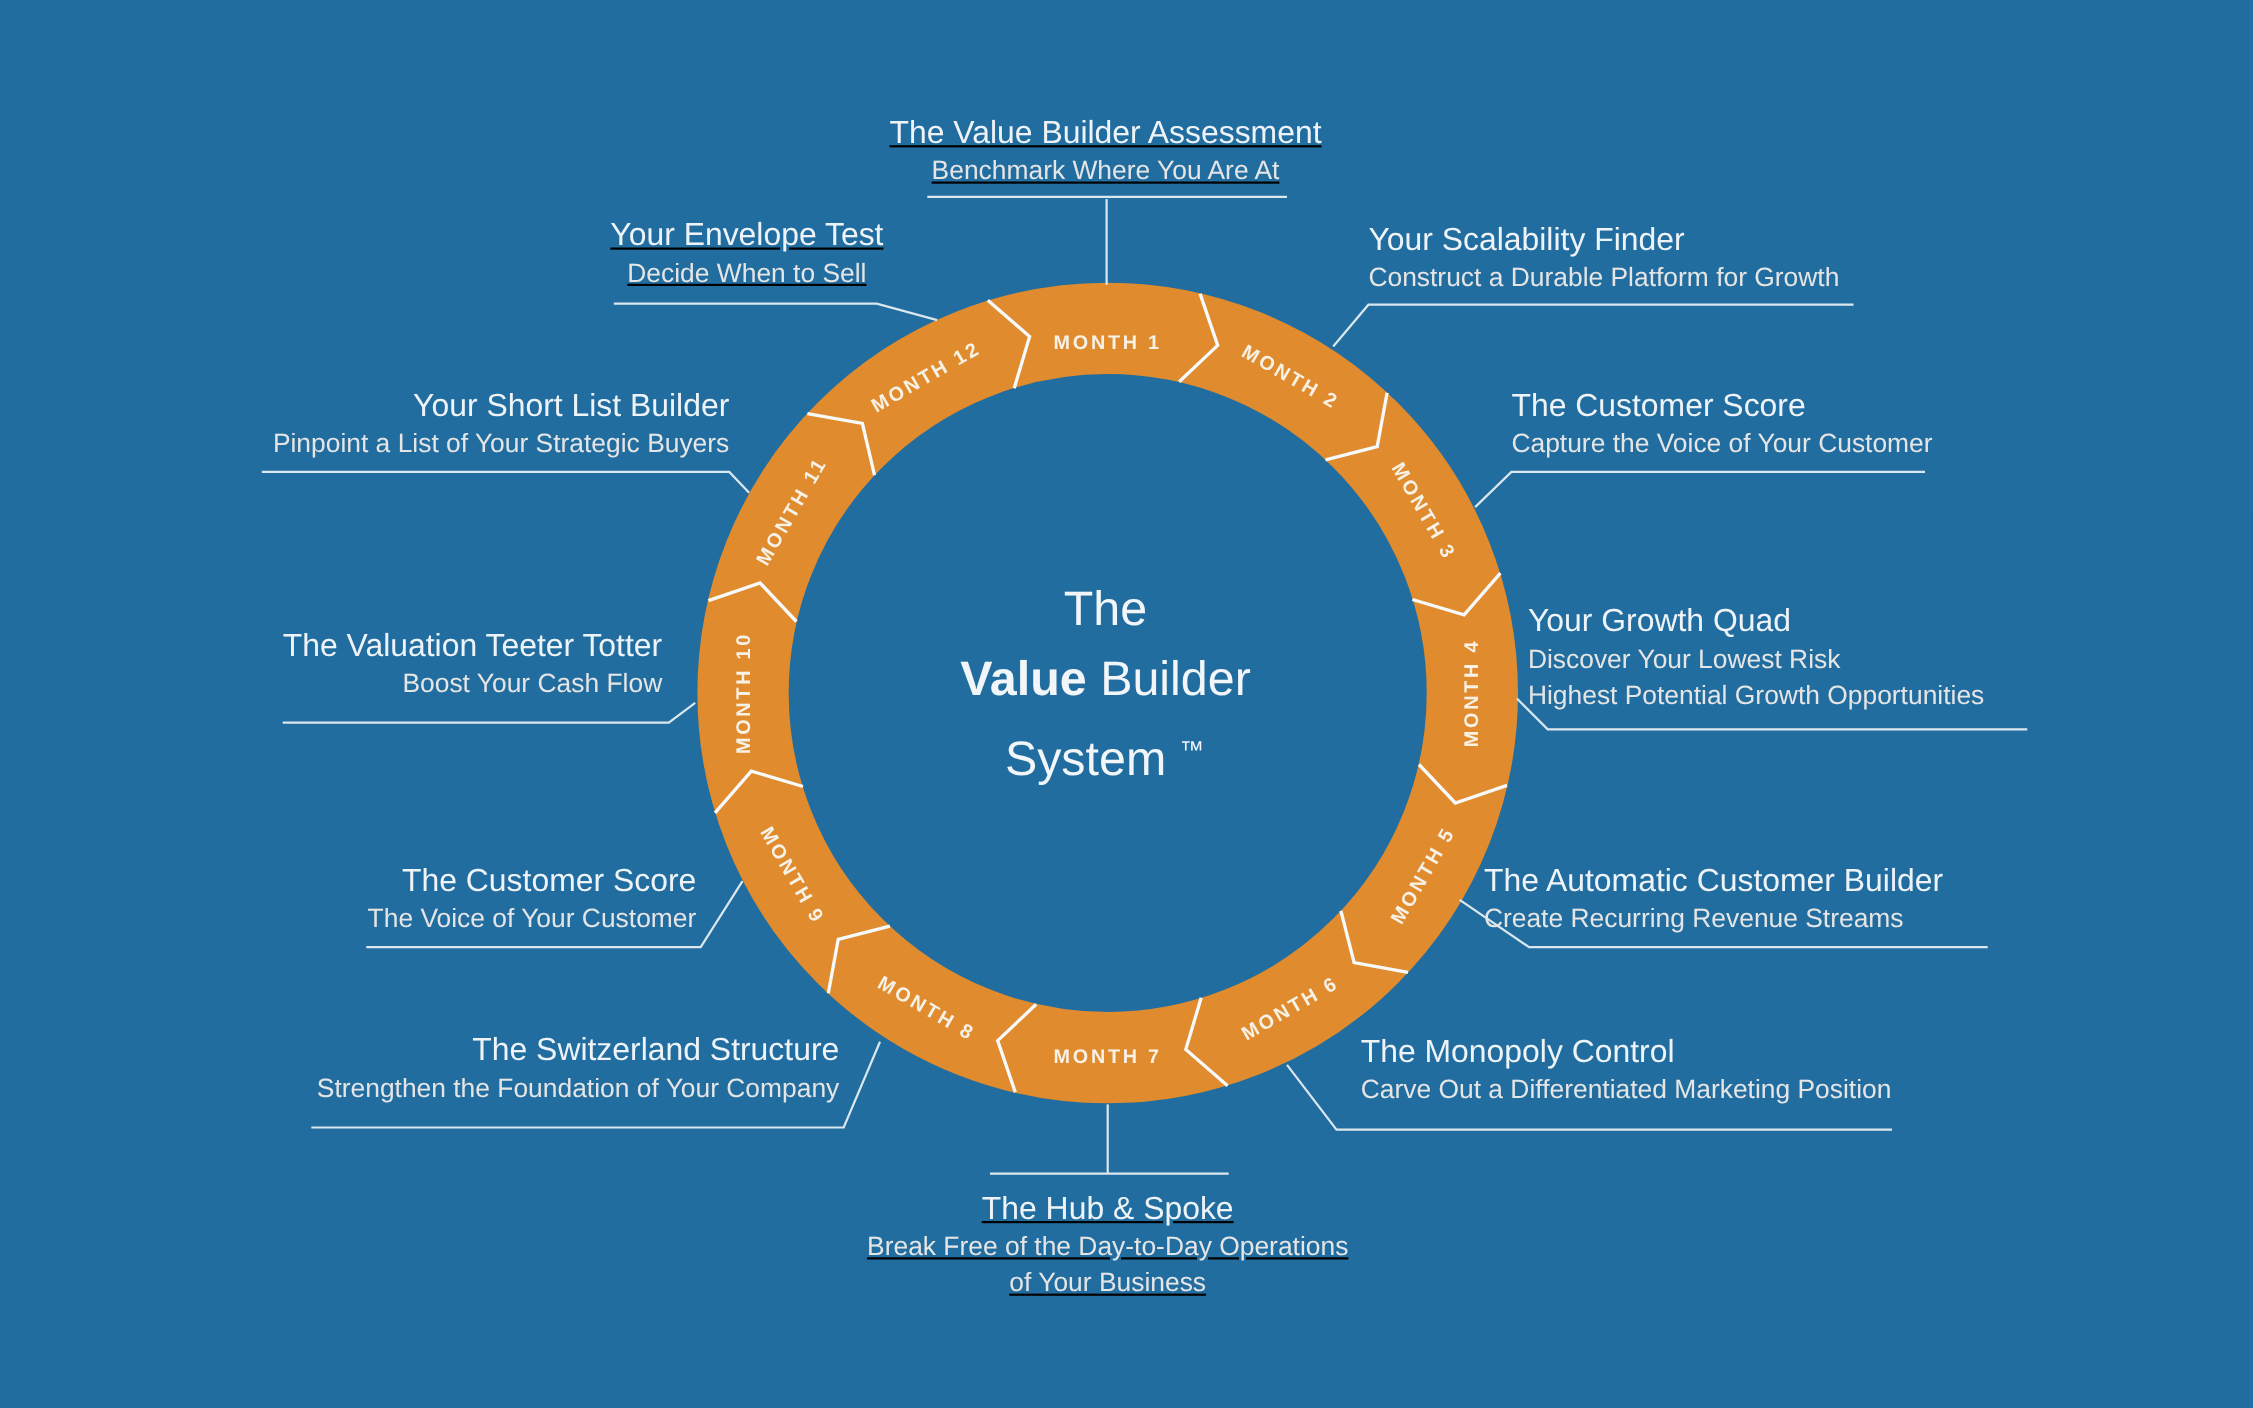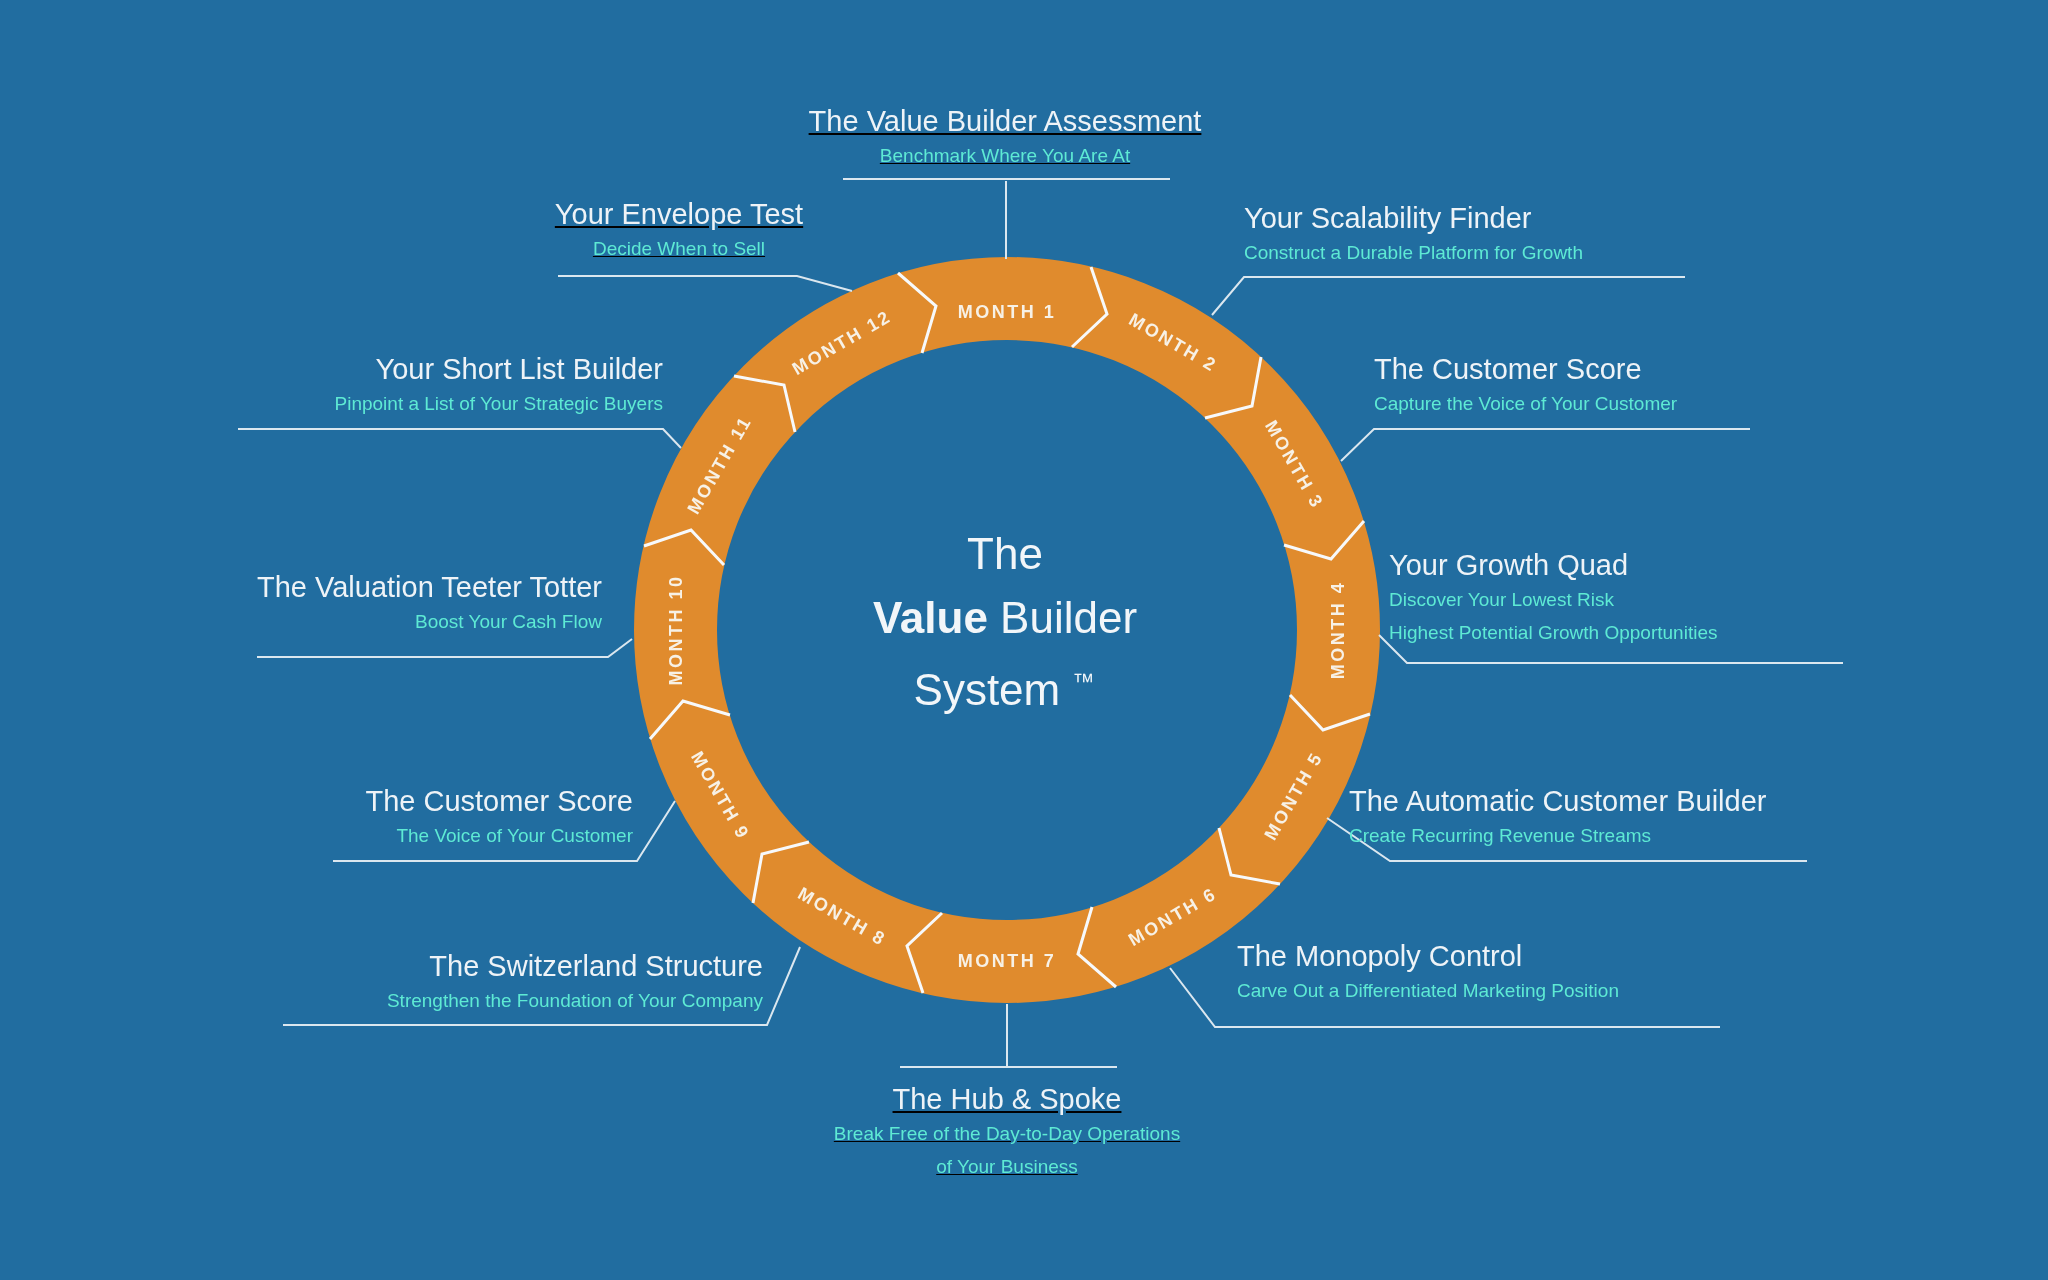--- a/index.html
+++ b/index.html
@@ -5,21 +5,21 @@
   html,body{margin:0;padding:0;background:#216da0;}
   .stage{position:relative;width:2048px;height:1280px;background:#216da0;overflow:hidden;
          font-family:"Liberation Sans",sans-serif;}
   .layer{position:absolute;left:0;top:0;width:2048px;height:1280px;}
   
   .month{position:absolute;font-size:18px;font-weight:600;letter-spacing:2.5px;
          color:#f7f1e6;white-space:nowrap;}
   
   .callout{position:absolute;white-space:nowrap;}
   .c-title{font-size:29px;line-height:36px;color:#eef3f7;}
-  .c-sub{font-size:19px;line-height:33px;color:#5eead4;}
+  .c-sub{font-size:24px;line-height:33px;color:#e5e5e5;}
   .al{text-align:left;}
   .ar{text-align:right;}
   .ac{text-align:center;text-decoration:underline;}
   
   .center-title{position:absolute;left:755px;top:522px;width:500px;text-align:center;
                 color:#f2f6f9;font-size:44px;line-height:64px;font-weight:300;}
   .center-title .bold{font-weight:700;}
   .center-title sup{font-size:22px;letter-spacing:2px;}
 </style>
 </head>
@@ -113,21 +113,21 @@
     <div class="c-title">The Monopoly Control</div>
     <div class="c-sub">Carve Out a Differentiated Marketing Position</div>
   </div>
 
   <div class="callout ac" style="left:757px;top:1081px;width:500px;">
     <div class="c-title">The Hub &amp; Spoke</div>
     <div class="c-sub">Break Free of the Day-to-Day Operations</div>
     <div class="c-sub">of Your Business</div>
   </div>
 
-  <div class="callout ar" style="right:1285px;top:937px;margin-top:11px;">
+  <div class="callout ar" style="right:1285px;top:937px;">
     <div class="c-title">The Switzerland Structure</div>
     <div class="c-sub">Strengthen the Foundation of Your Company</div>
   </div>
 
   <div class="callout ar" style="right:1415px;top:783px;">
     <div class="c-title">The Customer Score</div>
     <div class="c-sub">The Voice of Your Customer</div>
   </div>
 
   <div class="callout ar" style="right:1446px;top:569px;">

